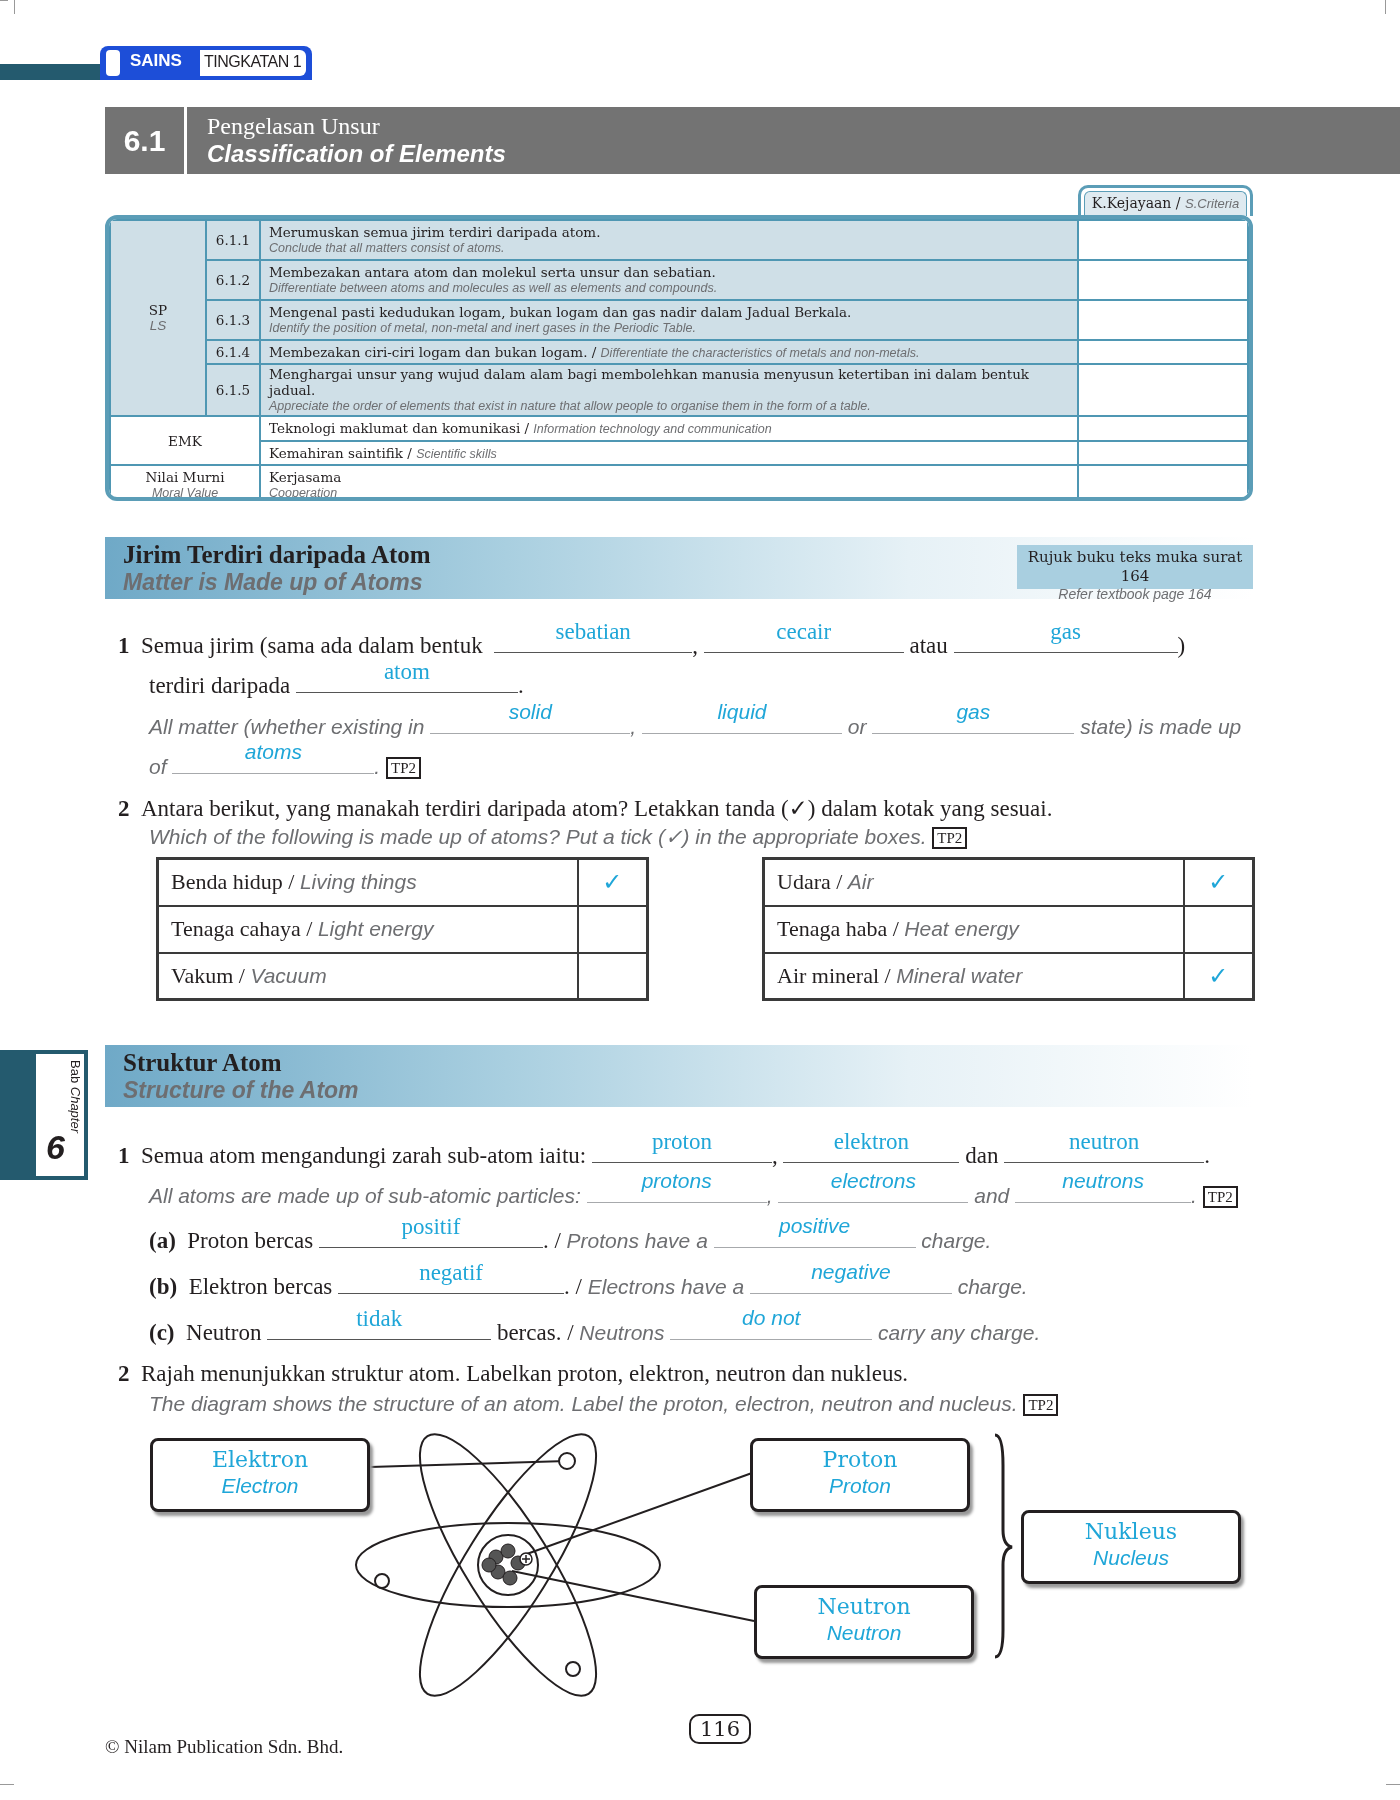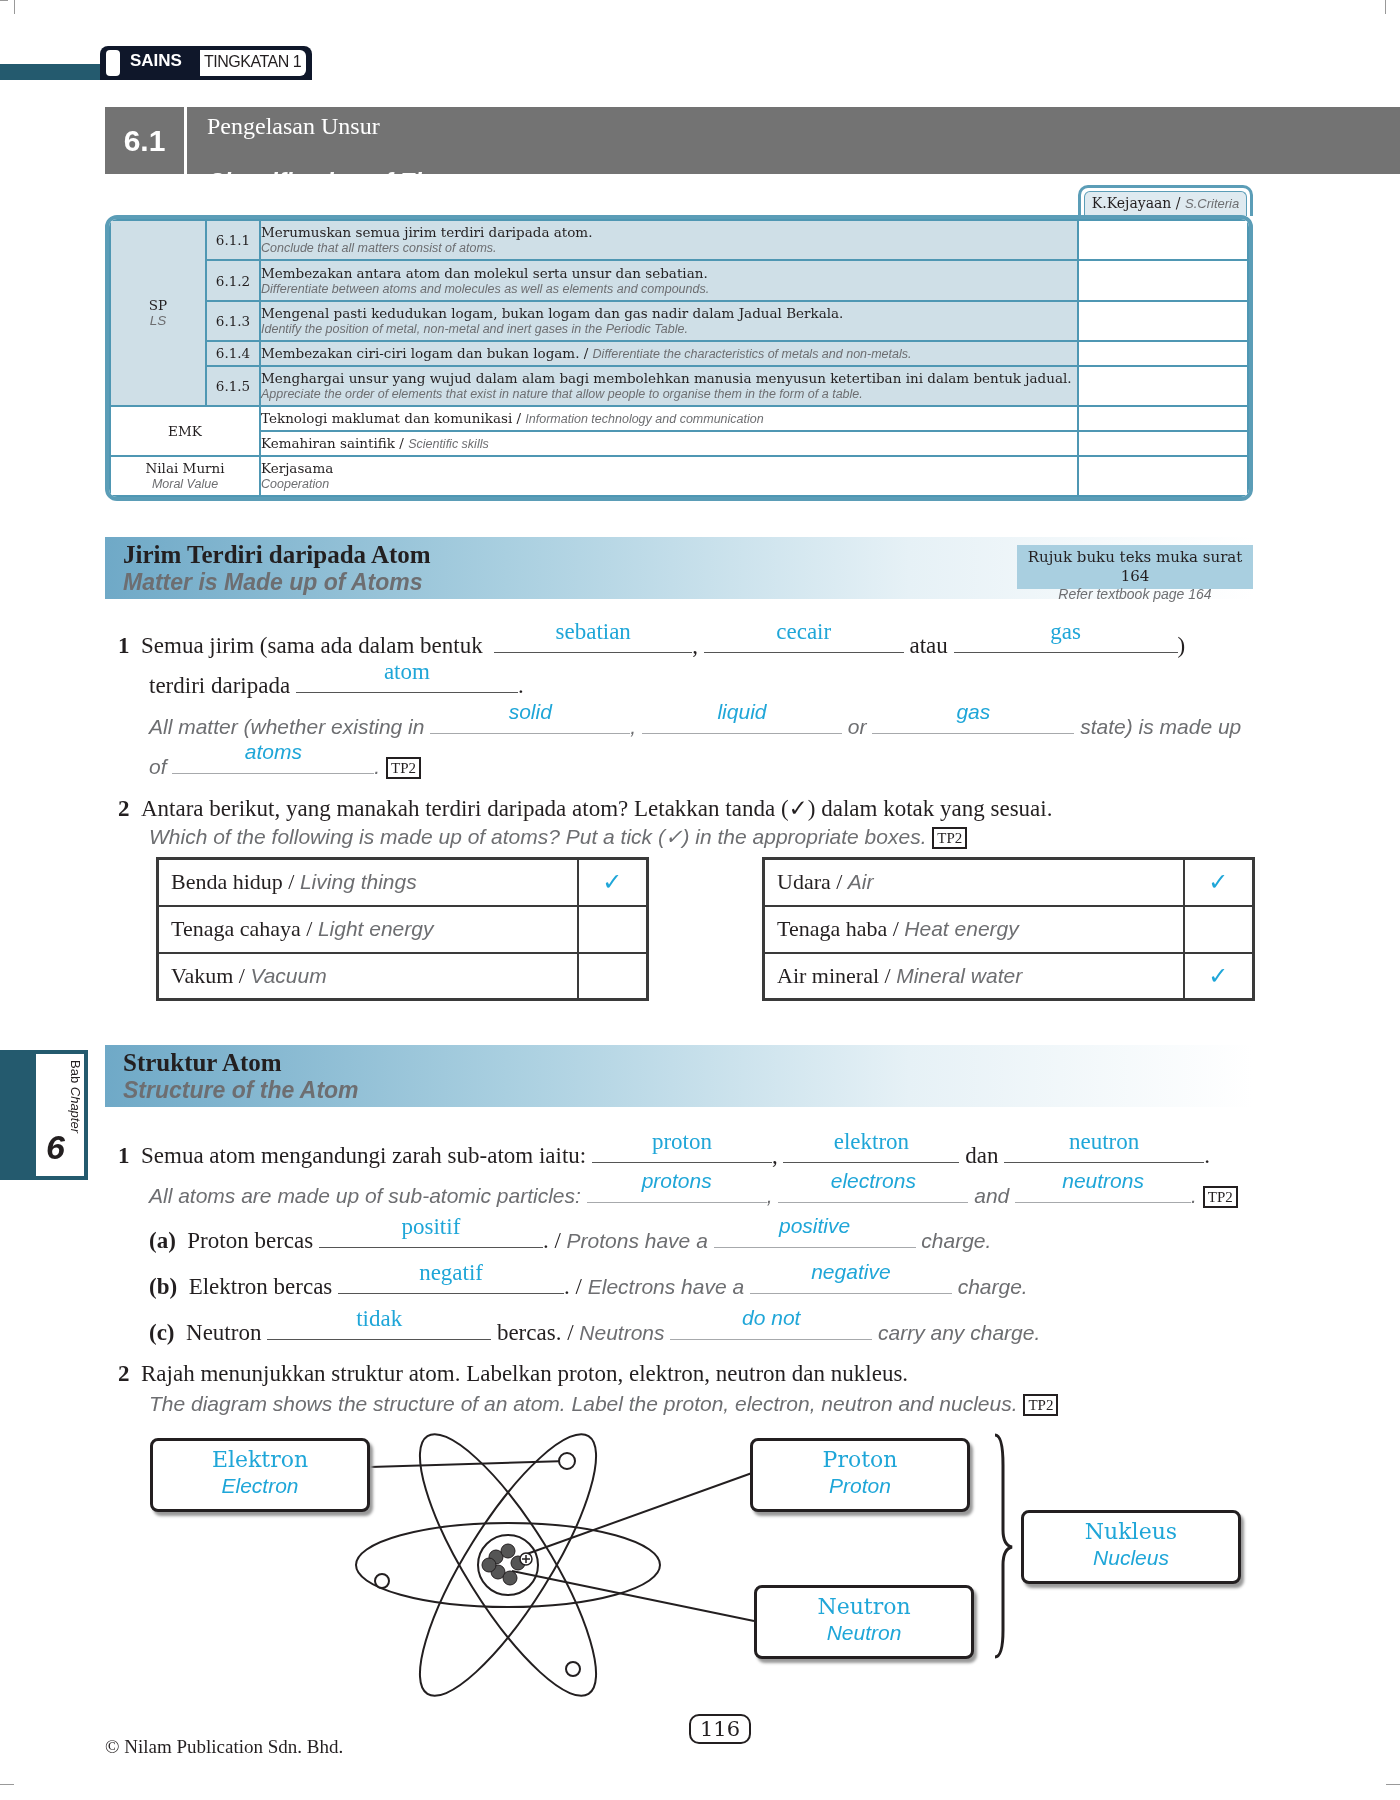--- a/index.html
+++ b/index.html
@@ -7,37 +7,37 @@
   body { position: relative; font-family: "DejaVu Serif", "Liberation Serif", serif; color: #231f20; }
   .it-en { font-family: "Liberation Sans", "DejaVu Sans", sans-serif; font-style: italic; color: #6d6e71; }
   .ans { color: #1fa6d8; }
   .abs { position: absolute; }
 
   
   .crop { position: absolute; background: #999; }
 
   
   .topbar { left: 0; top: 64px; width: 310px; height: 16px; background: #245a6e; }
-  .toptab { left: 100px; top: 46px; width: 212px; height: 34px; background: #0f172a; border-radius: 8px 8px 0 0; }
+  .toptab { left: 100px; top: 46px; width: 212px; height: 34px; background: #1d4ed8; border-radius: 8px 8px 0 0; }
   .toptab .notch { position: absolute; left: 6px; top: 4px; width: 14px; height: 26px; background: #fff; border-radius: 4px; }
   .toptab .sains { position: absolute; left: 30px; top: 5px; font: bold 17px "Liberation Sans", sans-serif; color: #fff; }
   .toptab .ting { position: absolute; left: 100px; top: 4px; height: 26px; width: 106px; background: #fff; border-radius: 0 6px 6px 0; font: 16px "Liberation Sans", sans-serif; color: #231f20; padding: 3px 0 0 4px; letter-spacing: -0.5px; }
 
   
   .banner { left: 105px; top: 107px; width: 1308px; height: 67px; background: #737373; color: #fff; }
   .banner .num { position: absolute; left: 0; top: 0; width: 82px; height: 67px; font: bold 30px "Liberation Sans", sans-serif; text-align: center; line-height: 67px; border-right: 3px solid #fff; }
   .banner .t1 { position: absolute; left: 102px; top: 6px; font-size: 24px; font-family: "Liberation Serif", serif; }
-  .banner .t2 { position: absolute; left: 102px; top: 33px; font: bold italic 24px "Liberation Sans", sans-serif; margin-top: 28px; }
+  .banner .t2 { position: absolute; left: 102px; top: 33px; font: bold italic 24px "Liberation Sans", sans-serif; }
 
   
   .kk-tab { left: 1078px; top: 185px; width: 175px; height: 31px; border: 3px solid #5b9db7; border-bottom: none; border-radius: 10px 10px 0 0; background: #fff; }
   .kk-tab .inner { position: absolute; left: 3px; top: 3px; right: 3px; bottom: 0; border: 1px solid #5b9db7; border-bottom: none; border-radius: 6px 6px 0 0; background: #dfeaf0; font-size: 14px; text-align: center; padding-top: 3px; }
   .sp-frame { left: 105px; top: 215px; width: 1148px; height: 286px; border: 4px solid #5b9db7; border-radius: 12px; background: #fff; overflow: hidden; }
   table.sp { border-collapse: collapse; width: 100%; height: 100%; }
-  table.sp td { border: 2px solid #4f97b3; font-size: 13.5px; line-height: 16px; padding: 1px 0; vertical-align: middle; }
+  table.sp td { border: 2px solid #4f97b3; font-size: 13.5px; line-height: 16px; padding: 1px 8px; vertical-align: middle; }
   table.sp td.blue { background: #cfdfe7; }
   table.sp td.code { text-align: center; width: 54px; }
   table.sp td.lbl { text-align: center; width: 96px; }
   table.sp td.crit { width: 170px; background: #fff; }
   table.sp .en { font-family: "Liberation Sans", sans-serif; font-style: italic; color: #6d6e71; font-size: 12.5px; }
 
   
   .sechead { left: 105px; height: 62px; width: 1148px; background: linear-gradient(to right, #6fa9c7 0%, #a9cfe0 35%, #e6f1f6 70%, #ffffff 100%); }
   .sechead .bm { position: absolute; left: 18px; top: 4px; font: bold 25px "Liberation Serif", serif; color: #231f20; }
   .sechead .en { position: absolute; left: 18px; top: 32px; font: bold italic 23px "Liberation Sans", sans-serif; color: #6d6e71; }

